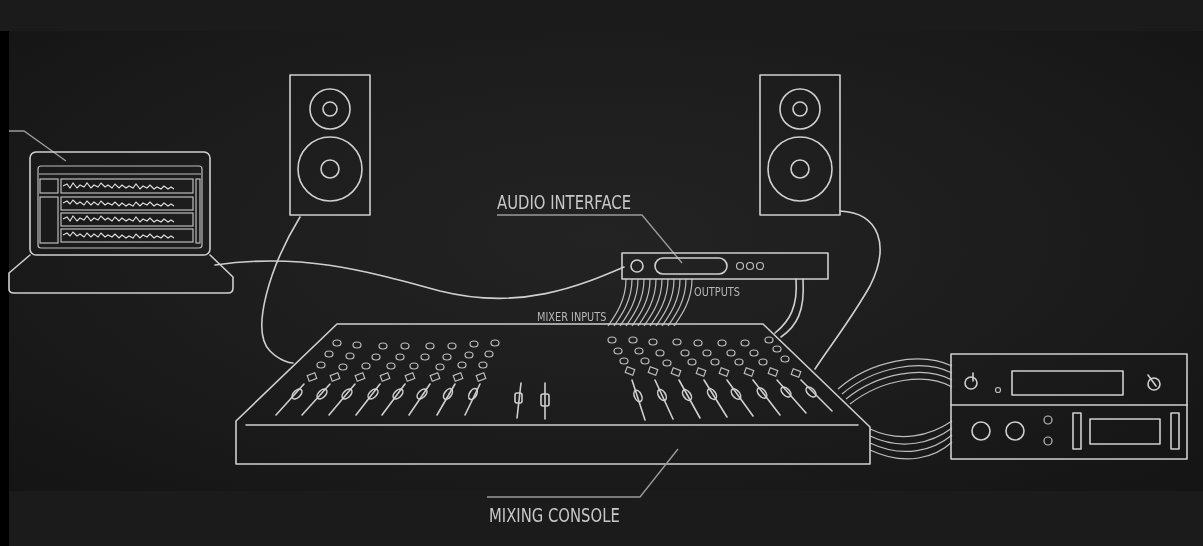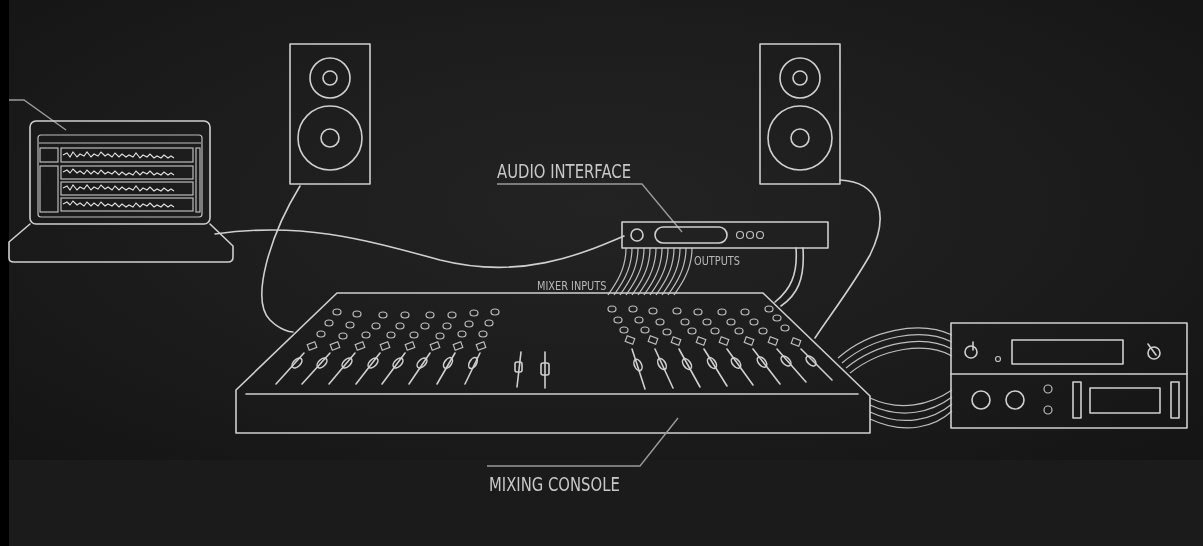--- a/index.html
+++ b/index.html
@@ -3,20 +3,21 @@
 <meta charset="utf-8">
 <style>
   html, body { margin: 0; padding: 0; }
   body {
     width: 1203px; height: 546px; overflow: hidden;
     background: #1b1b1b;
   }
   .stage {
     position: relative; width: 1203px; height: 460px;
     background: radial-gradient(ellipse at 50% 45%, #232323 0%, #1c1c1c 55%, #141414 100%);
+    margin-top: 31px;
   }
   .edge-left { position: absolute; left: 0; top: 0; width: 9px; height: 546px; background: #000; }
   svg { position: absolute; left: 0; top: 0; }
   .ln { fill: none; stroke: #cfcfcf; stroke-width: 1.6; stroke-linecap: round; stroke-linejoin: round; }
   .ln-thin { fill: none; stroke: #bdbdbd; stroke-width: 1.2; }
   .ln-dim { fill: none; stroke: #9a9a9a; stroke-width: 1.4; }
   .wave { fill: none; stroke: #e0e0e0; stroke-width: 1.1; }
   .label {
     position: absolute; color: #c8c8c8;
     font-family: "DejaVu Sans", sans-serif; letter-spacing: 0px;

